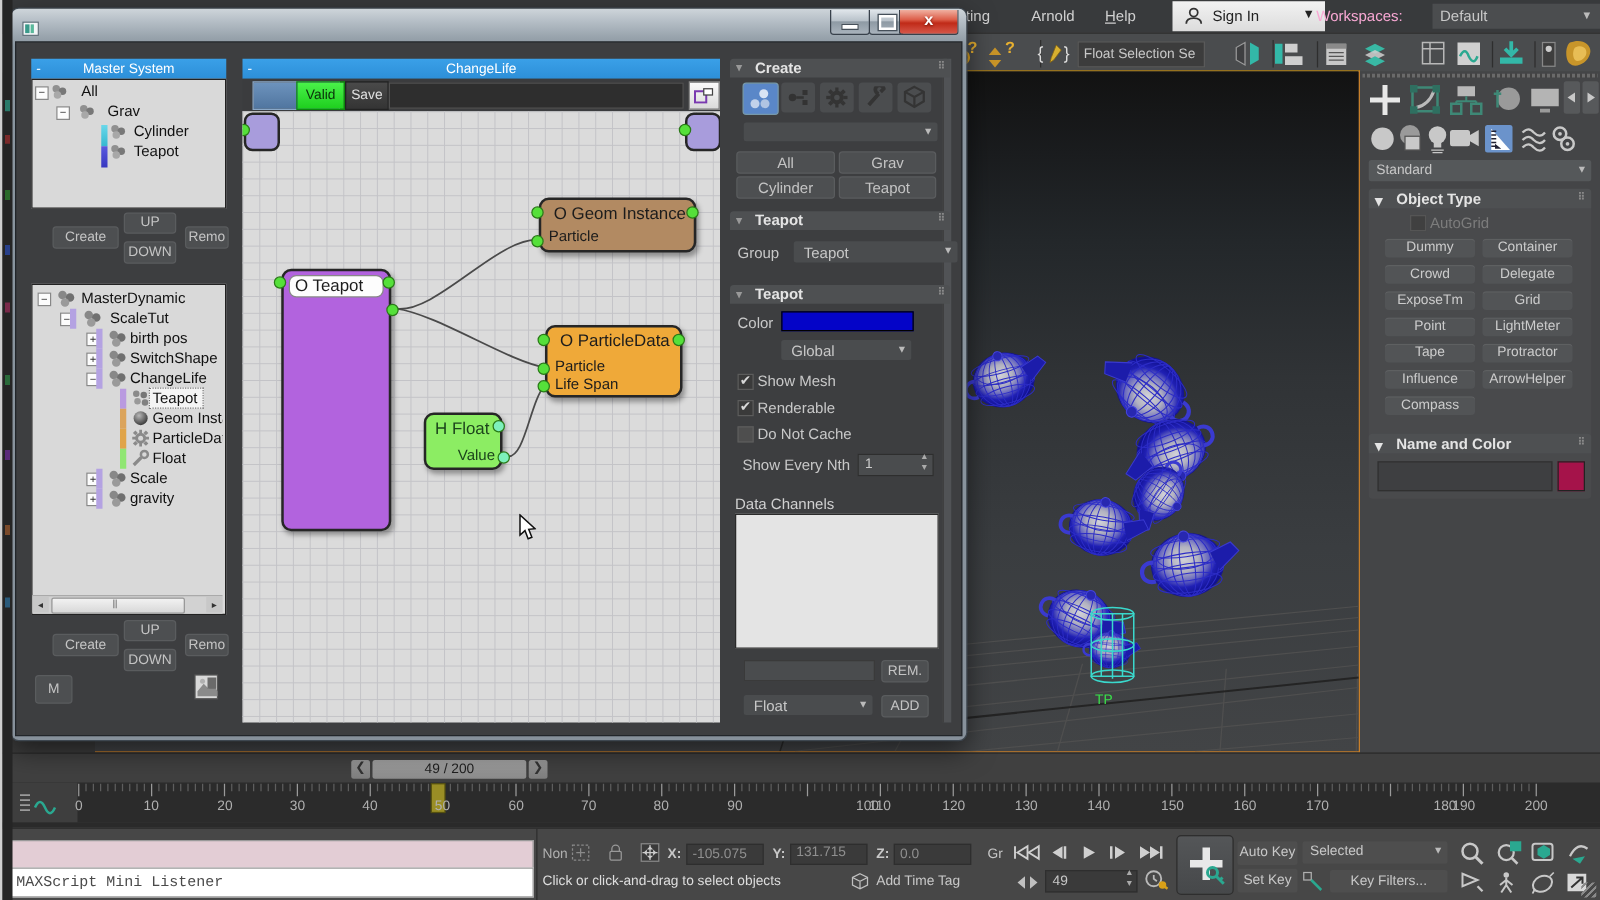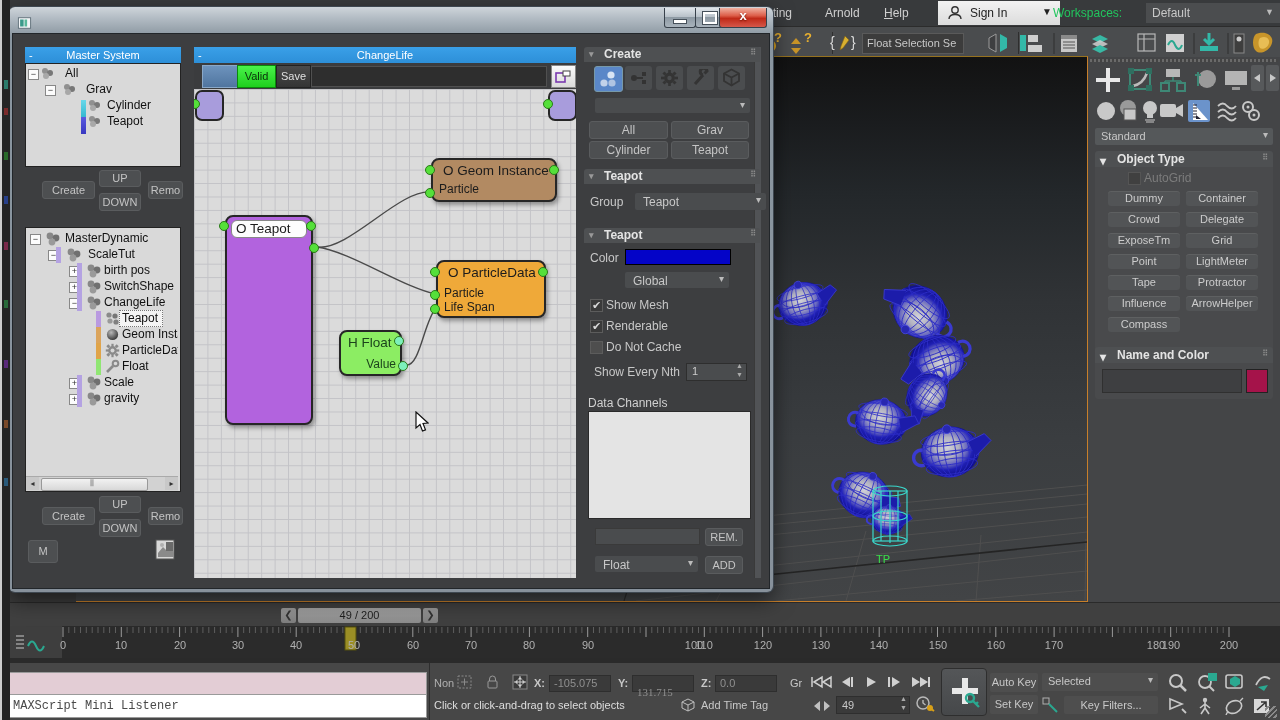--- a/index.html
+++ b/index.html
@@ -66,21 +66,21 @@
     <span class="mitem" style="left:825px;">Arnold</span>
     <span class="mitem" style="left:884px;"><u>H</u>elp</span>
     <div class="abs" style="left:938px;top:1px;width:122px;height:24px;background:linear-gradient(#f2f2f2,#dcdcdc);color:#222;font-size:12px;">
       <svg class="abs" style="left:8px;top:3px;" width="18" height="18" viewBox="0 0 18 18">
           <circle cx="9" cy="6" r="3.2" fill="none" stroke="#333" stroke-width="1.4"></circle>
           <path d="M3 15 Q3 10.5 9 10.5 Q15 10.5 15 15" fill="none" stroke="#333" stroke-width="1.4"></path>
         </svg>
       <span class="abs" style="left:32px;top:5px;">Sign In</span>
       <span class="abs" style="right:8px;top:5px;font-size:10px;">▼</span>
     </div>
-    <span class="mitem" style="left:1053px;color:#22c55e;">Workspaces:</span>
+    <span class="mitem" style="left:1053px;color:#f9a8d4;">Workspaces:</span>
     <div class="abs" style="left:1146px;top:3px;width:134px;height:20px;background:#4b4d4f;color:#c8c8c8;font-size:12px;">
       <span class="abs" style="left:6px;top:3px;">Default</span>
       <span class="abs" style="right:6px;top:4px;font-size:9px;color:#bbb;">▼</span>
     </div>
   </div>
   <div id="toolbar" class="abs">
     <svg class="abs" style="left:762px;top:3px;" width="60" height="26" viewBox="0 0 60 26">
       <circle cx="8" cy="16" r="5" fill="none" stroke="#d8a020" stroke-width="2.2"></circle>
       <text x="12" y="12" fill="#e8b030" font-size="13" font-weight="bold">?</text>
       <path d="M34 8 l5 6 h-10 z" fill="#c89428"></path>
@@ -562,21 +562,21 @@
           <path d="M8 3 v12 M2 9 h12" stroke="#ccc"></path>
           <path d="M8 4 l2.5 2.5 h-5 z M8 14 l2.5 -2.5 h-5 z M3 9 l2.5 2.5 v-5 z M13 9 l-2.5 2.5 v-5 z" fill="#ccc"></path>
         </g>
     </svg>
     <span class="abs" style="left:534px;top:14px;color:#c8c8c8;font-size:11px;font-weight:bold;">X:</span>
     <div class="sfield" style="left:549px;top:12px;width:60px;height:15px;">
         <span class="abs" style="left:4px;top:1px;">-105.075</span>
       </div>
     <span class="abs" style="left:618px;top:14px;color:#c8c8c8;font-size:11px;font-weight:bold;">Y:</span>
     <div class="sfield" style="left:632px;top:12px;width:60px;height:15px;">
-        <span class="abs" style="left:4px;top:10px;font-family:Liberation Serif, serif;">131.715</span>
+        <span class="abs" style="left:4px;top:0;">131.715</span>
       </div>
     <span class="abs" style="left:701px;top:14px;color:#c8c8c8;font-size:11px;font-weight:bold;">Z:</span>
     <div class="sfield" style="left:715px;top:12px;width:60px;height:15px;">
         <span class="abs" style="left:4px;top:1px;">0.0</span>
       </div>
     <span class="abs" style="left:790px;top:14px;color:#c8c8c8;font-size:11px;">Gr</span>
     <span class="abs" style="left:434px;top:36px;color:#dedede;font-size:11px;">Click or click-and-drag to select objects</span>
     <svg class="abs" style="left:680px;top:34px;" width="16" height="16" viewBox="0 0 16 16">
         <path d="M8 2 L14 5 V11 L8 14 L2 11 V5 Z M2 5 L8 8 L14 5 M8 8 V14" fill="none" stroke="#c0c0c0"></path>
       </svg>

